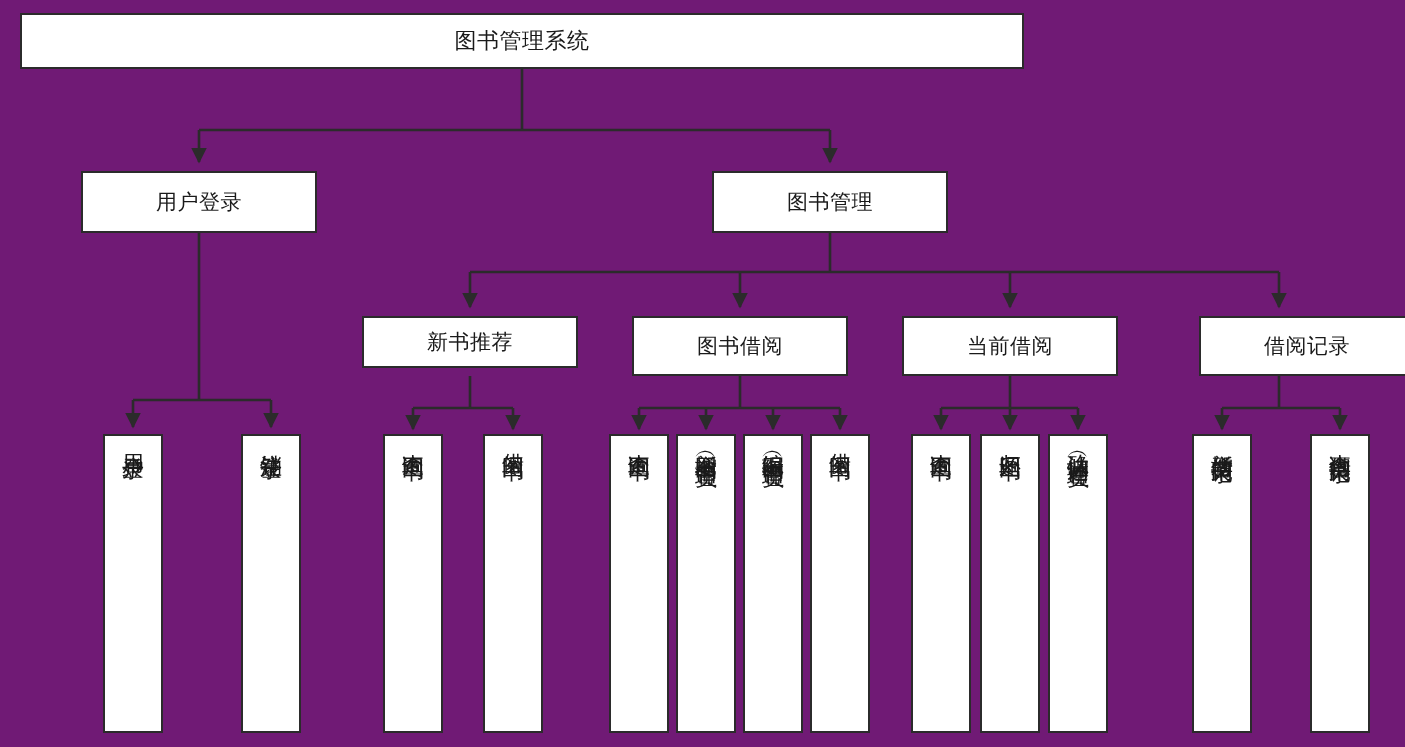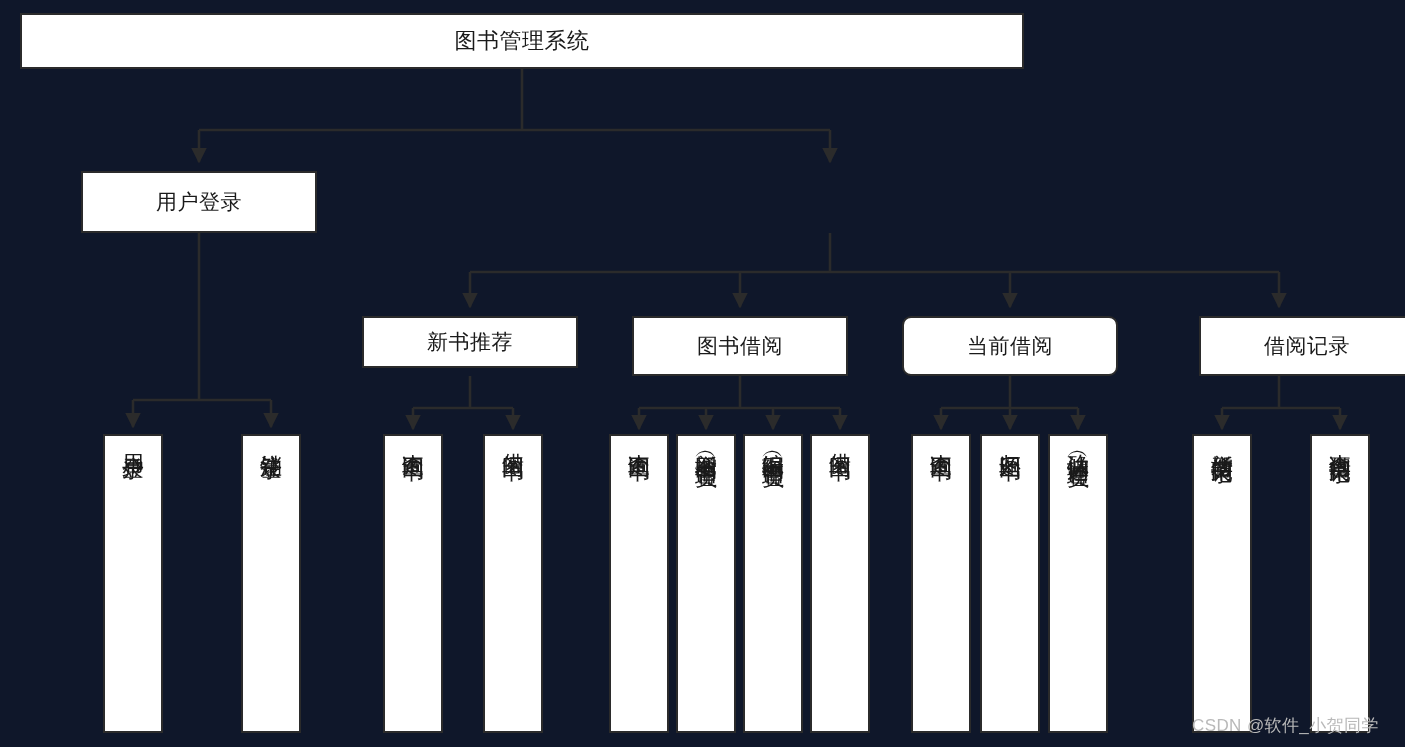--- a/index.html
+++ b/index.html
@@ -7,21 +7,21 @@
     padding: 0;
     background: #ffffff;
   }
   body {
     font-family: "Liberation Sans", "DejaVu Sans", sans-serif;
   }
   #diagram-root {
     position: relative;
     width: 1405px;
     height: 747px;
-    background: #0f172a;
+    background: #701a75;
     overflow: hidden;
   }
   #wires {
     position: absolute;
     left: 0;
     top: 0;
     width: 1405px;
     height: 747px;
     pointer-events: none;
   }
@@ -123,28 +123,31 @@
     </g>
   </svg>
 
   <div class="node root horiz" style="left:20px; top:13px; width:1004px; height:56px;">
     <span class="node-label">图书管理系统</span>
   </div>
 
   <div class="node horiz" style="left:81px; top:171px; width:236px; height:62px;">
     <span class="node-label">用户登录</span>
   </div>
+  <div class="node horiz" style="left:712px; top:171px; width:236px; height:62px;">
+    <span class="node-label">图书管理</span>
+  </div>
 
   <div class="node horiz" style="left:362px; top:316px; width:216px; height:52px;">
     <span class="node-label">新书推荐</span>
   </div>
   <div class="node horiz" style="left:632px; top:316px; width:216px; height:60px;justify-content:center;">
     <span class="node-label">图书借阅</span>
   </div>
-  <div class="node horiz" style="left:902px; top:316px; width:216px; height:60px;border-radius:9px;">
+  <div class="node horiz" style="left:902px; top:316px; width:216px; height:60px;">
     <span class="node-label">当前借阅</span>
   </div>
   <div class="node horiz" style="left:1171px; top:316px; width:216px; height:60px;margin-left:28px;">
     <span class="node-label">借阅记录</span>
   </div>
 
   <div class="node vert" style="left:103px; top:434px; width:60px; height:299px;">
     <span class="node-label">用户登录</span>
   </div>
   <div class="node vert" style="left:241px; top:434px; width:60px; height:299px;">
@@ -181,15 +184,14 @@
     <span class="node-label">确认归还（管理员）</span>
   </div>
 
   <div class="node vert" style="left:1192px; top:434px; width:60px; height:299px;">
     <span class="node-label">新增借阅记录</span>
   </div>
   <div class="node vert" style="left:1310px; top:434px; width:60px; height:299px;">
     <span class="node-label">查询借阅记录</span>
   </div>
 
-  <div class="watermark" style="left:1192px; top:714px;">CSDN @软件_小贺同学</div>
 
 </div>
 
 </body></html>

